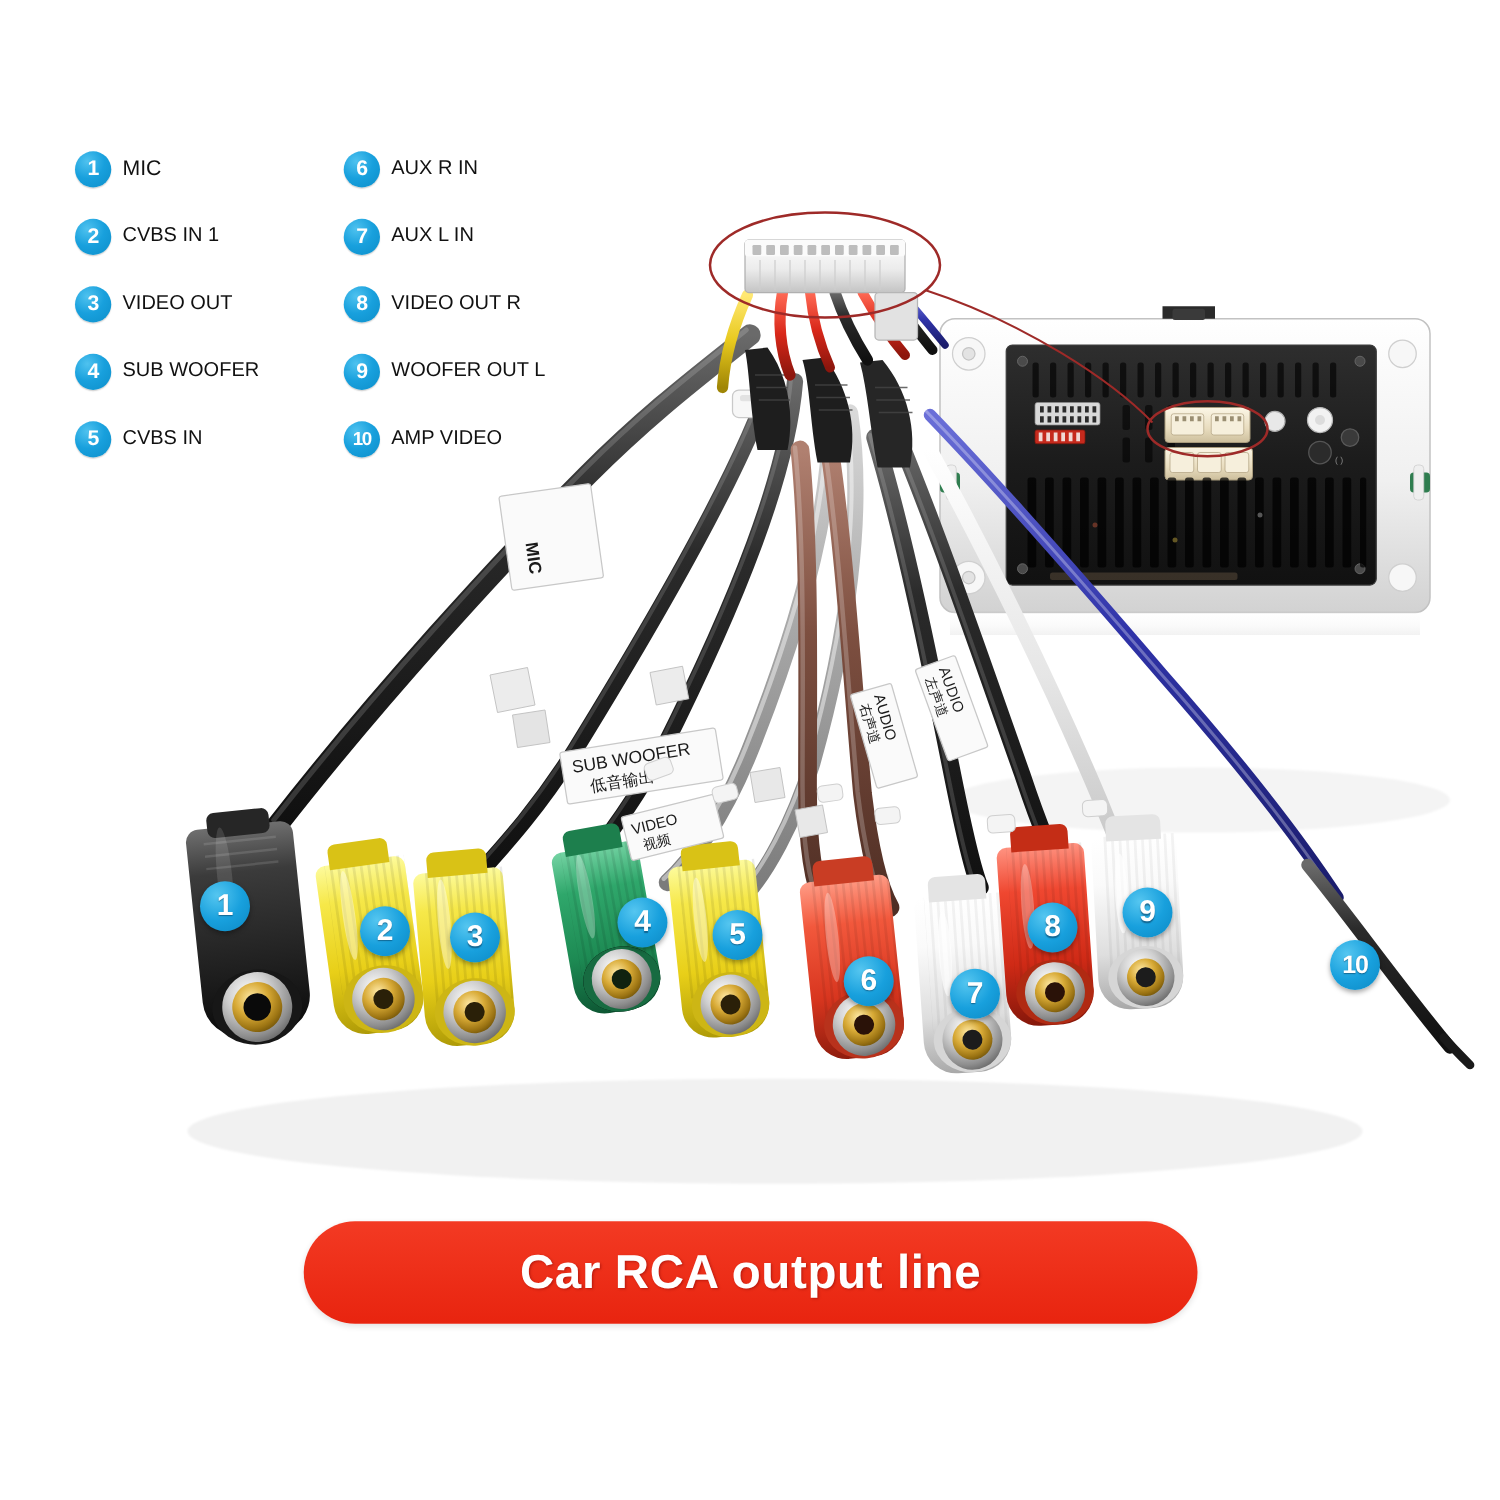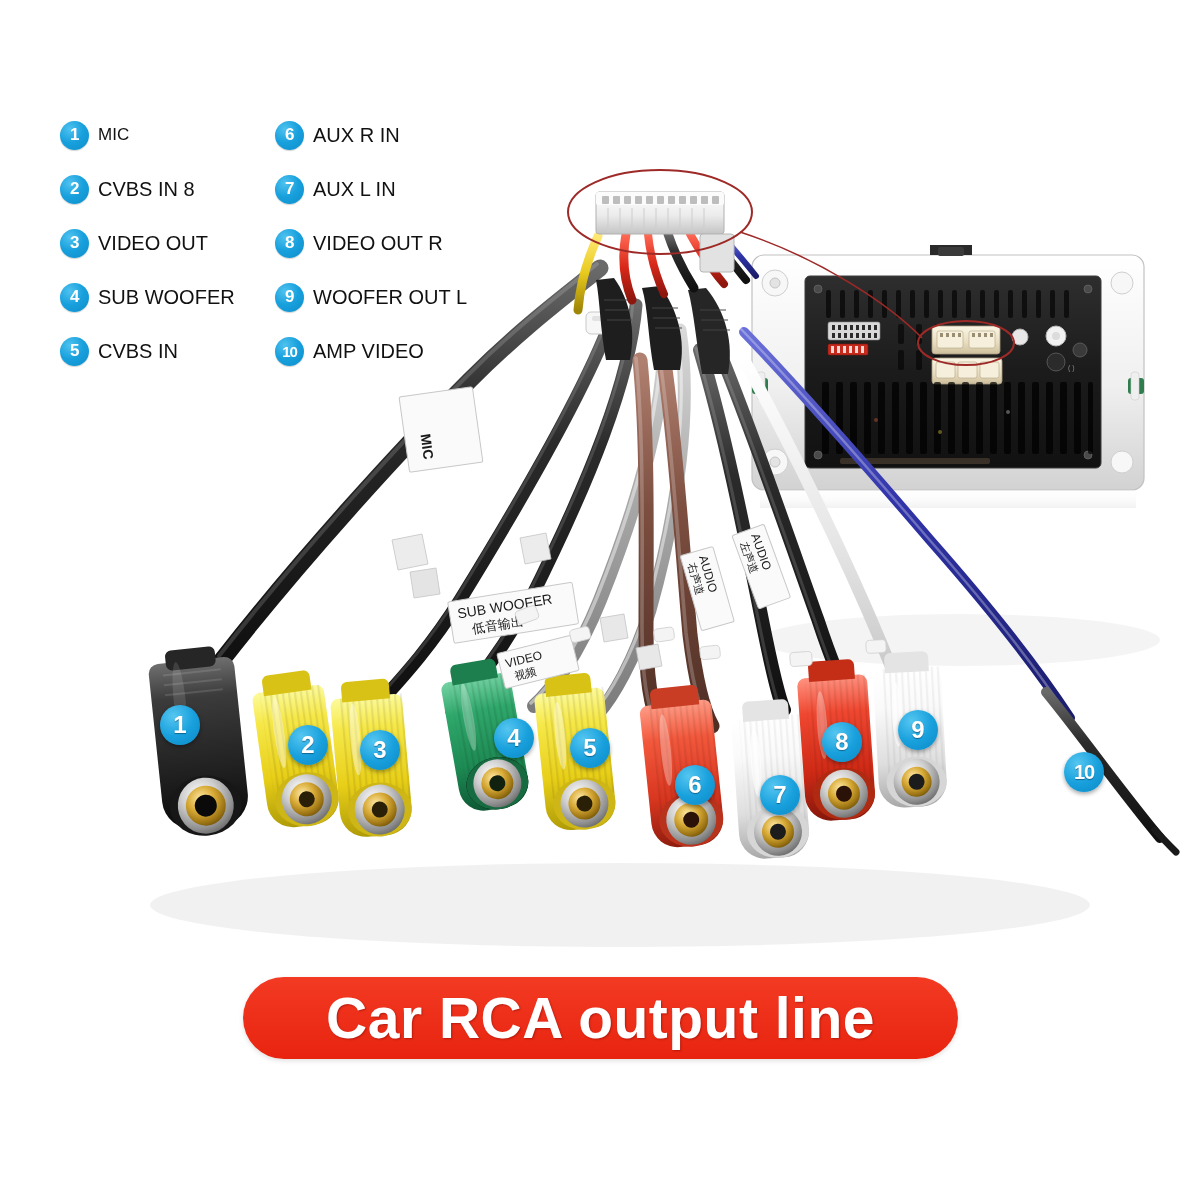--- a/index.html
+++ b/index.html
@@ -18,32 +18,32 @@
   .legend-row{display:flex;align-items:center;height:54px;}
   .badge{
     width:29px;height:29px;border-radius:50%;
     background:radial-gradient(circle at 34% 28%,#4fc2ef 0%,#18a0dd 48%,#0d8ec9 100%);
     color:#fff;font-weight:bold;font-size:17px;
     display:flex;align-items:center;justify-content:center;
     flex:0 0 auto;box-shadow:0 1px 1px rgba(0,0,0,.18);
     letter-spacing:-.5px;
   }
   .badge.ten{font-size:15px;letter-spacing:-1px;}
-  .legend-label{margin-left:9px;font-size:20px;color:#111;white-space:nowrap;}
+  .legend-label{margin-left:9px;font-size:16px;color:#111;white-space:nowrap;}
   .legend-label.sm{font-size:17px;}
 
   
   .banner{
     position:absolute;left:243px;top:977px;width:715px;height:82px;
     border-radius:42px;background:linear-gradient(#f33a23,#e8240f);
     display:flex;align-items:center;justify-content:center;
     box-shadow:0 2px 5px rgba(0,0,0,.12);
   }
   .banner-text{
-    color:#fff;font-size:57px;font-weight:bold;letter-spacing:.5px;
+    color:#fff;font-size:38px;font-weight:bold;letter-spacing:.5px;
     text-shadow:1px 1px 2px rgba(120,0,0,.45);
   }
 
   
   #photo{position:absolute;left:0;top:0;width:1200px;height:1200px;}
   .conn-badge{
     position:absolute;width:40px;height:40px;border-radius:50%;
     background:radial-gradient(circle at 34% 28%,#55c6f0 0%,#18a0dd 52%,#0c89c4 100%);
     color:#fff;font-weight:bold;font-size:24px;
     display:flex;align-items:center;justify-content:center;
@@ -641,21 +641,21 @@
       <div class="legend-row">
         <div class="badge">
             <span>1</span>
           </div>
         <div class="legend-label sm">MIC</div>
       </div>
       <div class="legend-row">
         <div class="badge">
             <span>2</span>
           </div>
-        <div class="legend-label">CVBS IN 8</div>
+        <div class="legend-label">CVBS IN 1</div>
       </div>
       <div class="legend-row">
         <div class="badge">
             <span>3</span>
           </div>
         <div class="legend-label">VIDEO OUT</div>
       </div>
       <div class="legend-row">
         <div class="badge">
             <span>4</span>

